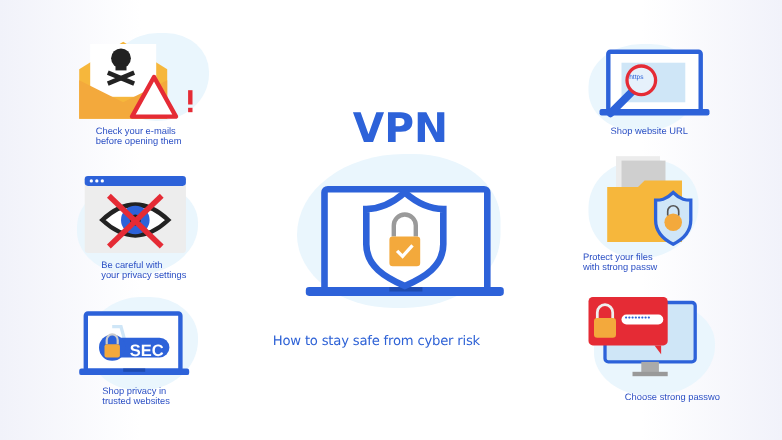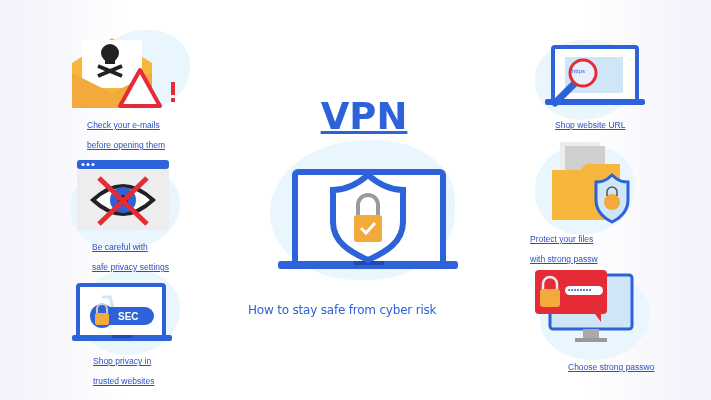--- a/index.html
+++ b/index.html
@@ -1,20 +1,20 @@
 <!DOCTYPE html>
 <html><head>
 <meta charset="utf-8">
 <style>
   html,body{margin:0;padding:0;}
   body{width:711px;height:400px;overflow:hidden;background:#f4f5fb;font-family:"Liberation Sans",sans-serif;position:relative;}
   .bg{position:absolute;inset:0;background:linear-gradient(90deg,#f1f2fa 0%,#ffffff 18%,#ffffff 82%,#f1f2fa 100%);}
   .blob{position:absolute;background:#eaf6fd;border-radius:50% 45% 55% 48%;}
-  .cap{position:absolute;font-size:8.5px;line-height:20px;color:#2b4fc4;white-space:pre-line;text-decoration:underline;}
-  .title{position:absolute;left:318px;top:95px;width:92px;text-align:center;font-size:37px;font-weight:900;color:#2d62d9;letter-spacing:0px;font-family:"DejaVu Sans",sans-serif;text-decoration:underline;}
+  .cap{position:absolute;font-size:8.5px;line-height:9px;color:#2b4fc4;white-space:pre-line;}
+  .title{position:absolute;left:318px;top:95px;width:92px;text-align:center;font-size:37px;font-weight:900;color:#2d62d9;letter-spacing:0px;font-family:"DejaVu Sans",sans-serif;}
   .subtitle{position:absolute;left:248px;top:303px;font-size:12px;color:#2e62d6;font-family:"DejaVu Sans",sans-serif;letter-spacing:-0.2px;}
   svg{position:absolute;overflow:visible;}
 </style>
 </head>
 <body>
 
 <div class="bg"></div>
 
 <div class="blob" style="left:100px;top:30px;width:90px;height:80px;"></div>
 <div class="blob" style="left:70px;top:165px;width:110px;height:85px;"></div>
@@ -59,33 +59,33 @@
   <circle cx="6" cy="4.5" r="1.5" fill="#fff"></circle>
     <circle cx="11" cy="4.5" r="1.5" fill="#fff"></circle>
     <circle cx="16" cy="4.5" r="1.5" fill="#fff"></circle>
   <path d="M16 40 Q46 12 76 40 Q46 68 16 40Z" fill="#fff" stroke="#222" stroke-width="4"></path>
   <circle cx="46" cy="40" r="13" fill="#2d62d9"></circle>
   <circle cx="46" cy="40" r="5" fill="#222"></circle>
   <line x1="22" y1="18" x2="70" y2="64" stroke="#e52b35" stroke-width="5"></line>
   <line x1="70" y1="18" x2="22" y2="64" stroke="#e52b35" stroke-width="5"></line>
 </svg>
 <div class="cap" style="left:92px;top:237px;">Be careful with
-safe privacy settings</div>
+your privacy settings</div>
 
 <svg style="left:72px;top:283px;" width="100" height="60" viewBox="0 0 100 60">
   <rect x="6" y="2" width="86" height="52" rx="2" fill="#fff" stroke="#2d62d9" stroke-width="4"></rect>
   <rect x="0" y="52" width="100" height="6" rx="2" fill="#2d62d9"></rect>
   <rect x="40" y="52" width="20" height="3" fill="#1f4bb0"></rect>
   <path d="M30 14 L38 14 L44 36 L70 36" fill="none" stroke="#cfe6f7" stroke-width="3"></path>
   <rect x="20" y="24" width="62" height="18" rx="9" fill="#2d62d9"></rect>
   <circle cx="30" cy="33" r="12" fill="#2d62d9"></circle>
   <path d="M25 30 L25 26 A5 5 0 0 1 35 26 L35 30" fill="none" stroke="#ccc" stroke-width="2"></path>
   <rect x="23" y="30" width="14" height="12" rx="2" fill="#f3a93c"></rect>
 </svg>
-<div style="position:absolute;left:118px;top:311px;font-size:10px;font-weight:bold;color:#fff;">SEC</div>
+<div style="position:absolute;left:118px;top:311px;font-size:15px;font-weight:bold;color:#fff;">SEC</div>
 <div class="cap" style="left:93px;top:351px;">Shop privacy in
 trusted websites</div>
 
 <svg style="left:545px;top:45px;" width="100" height="65" viewBox="0 0 100 65">
   <rect x="8" y="2" width="84" height="54" rx="2" fill="#fff" stroke="#2d62d9" stroke-width="4"></rect>
   <rect x="0" y="54" width="100" height="6" rx="2" fill="#2d62d9"></rect>
   <rect x="20" y="12" width="58" height="36" fill="#cfe6f7"></rect>
   <line x1="10" y1="58" x2="30" y2="38" stroke="#2d62d9" stroke-width="7" stroke-linecap="round"></line>
   <circle cx="38" cy="28" r="13" fill="#e6f1fb" stroke="#e52b35" stroke-width="3"></circle>
 </svg>

